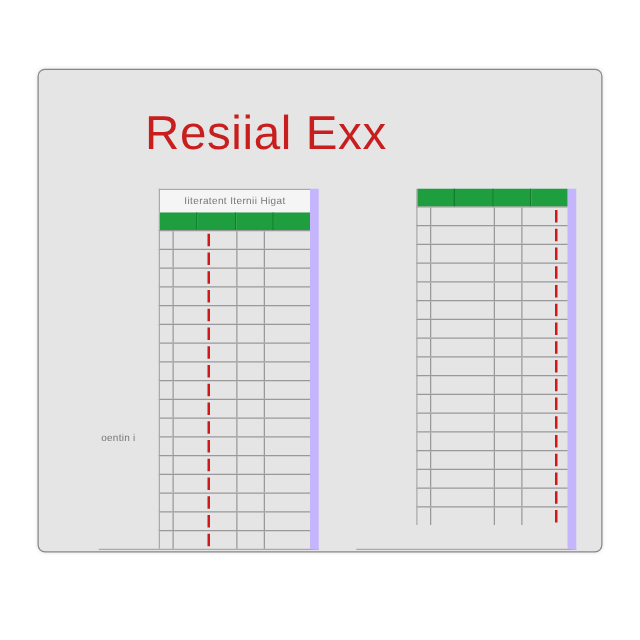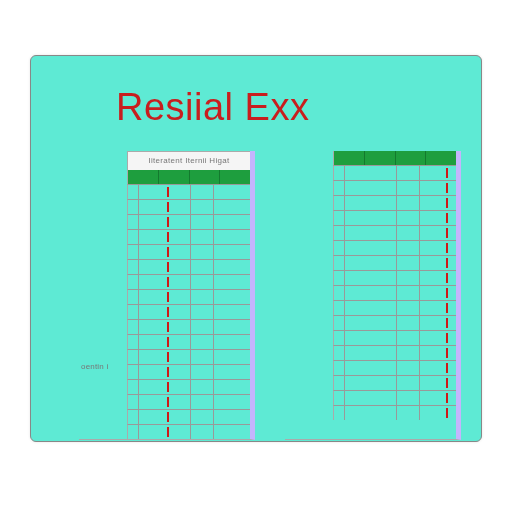--- a/index.html
+++ b/index.html
@@ -13,21 +13,21 @@
     overflow: hidden;
   }
   .frame {
     position: absolute;
     top: 55px;
     left: 30px;
     width: 450px;
     height: 385px;
     border: 1px solid #888;
     border-radius: 6px;
-    background: #5eead4;
+    background: #e5e5e5;
     box-shadow: 0 0 3px rgba(0,0,0,0.1);
   }
   .title {
     position: absolute;
     top: 30px;
     left: 85px;
     font-size: 38px;
     color: #c81e1e;
     font-weight: 400;
     letter-spacing: 0.5px;
@@ -37,21 +37,21 @@
   .sheets {
     position: absolute;
     top: 95px;
     left: 48px;
     right: 20px;
     display: flex;
     gap: 30px;
   }
   .sheet {
     flex: 1;
-    border-right: 5px solid #c4b5fd;
+    border-right: 7px solid #c4b5fd;
     border-bottom: 1px solid #aaa;
     padding-left: 48px;
   }
   .sheet-header {
     height: 18px;
     background: #f5f5f5;
     font-size: 8px;
     color: #777;
     text-align: center;
     line-height: 18px;
@@ -111,21 +111,20 @@
     background: #d01818;
   }
   .mid-caption {
     position: absolute;
     left: 50px;
     top: 290px;
     width: 200px;
     font-size: 8px;
     color: #777;
     letter-spacing: 0.2px;
-    margin-top: 16px;
   }
 </style>
 </head>
 <body>
 
 <div class="frame">
 
   <div class="title">Resiial Exx</div>
 
   <div class="sheets">

